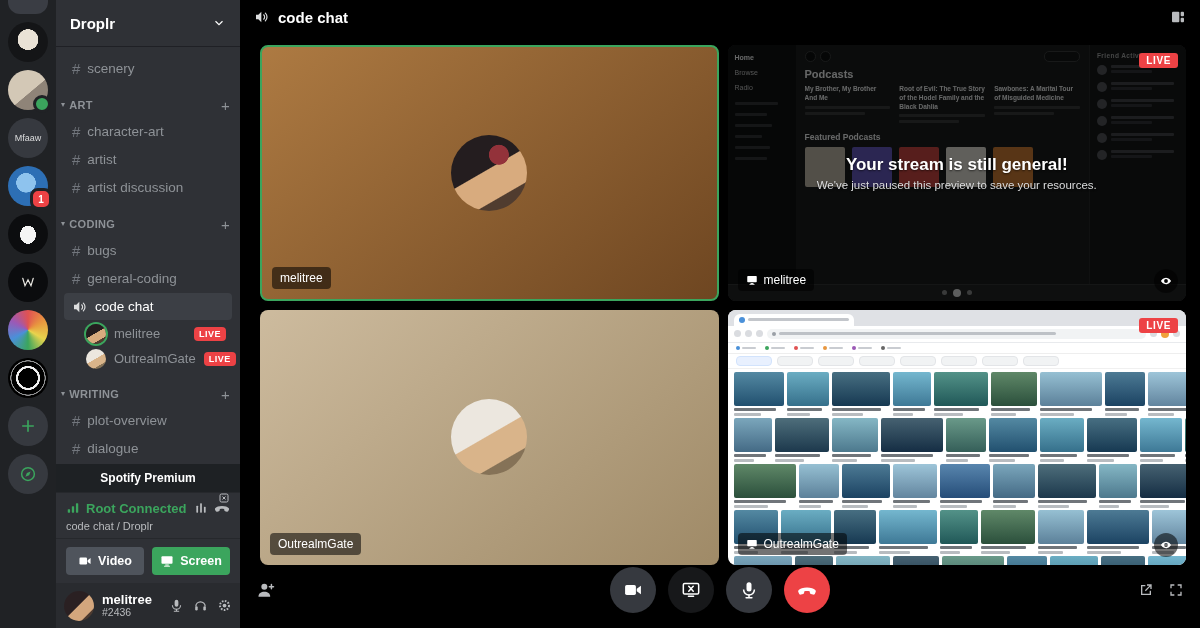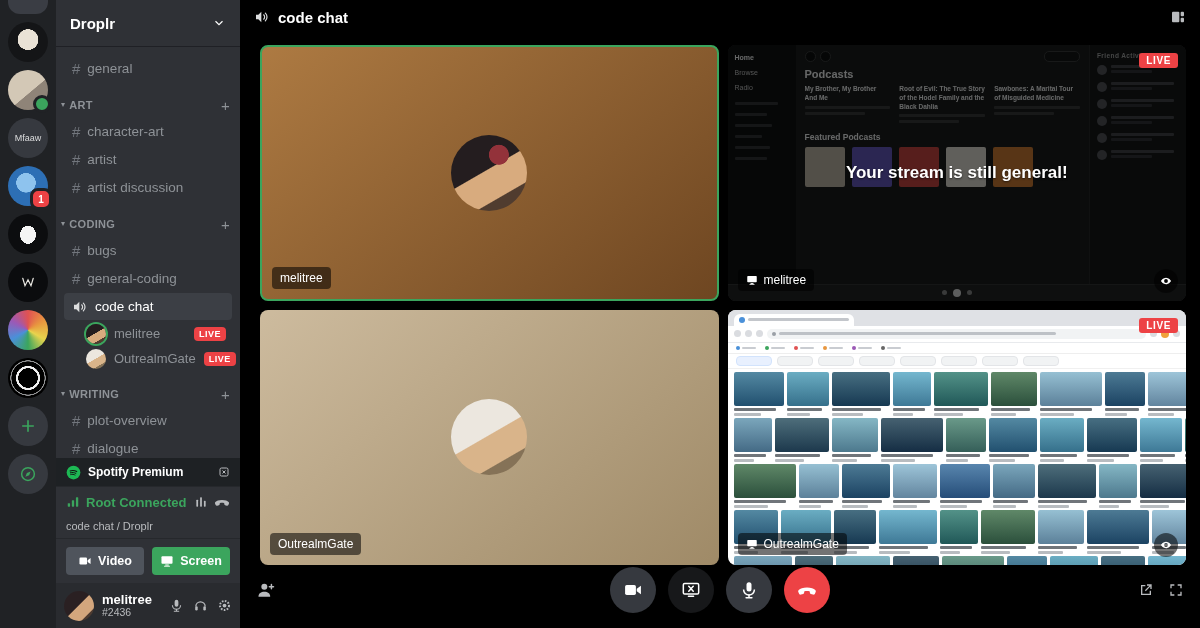--- a/index.html
+++ b/index.html
@@ -35,27 +35,27 @@
   .chan .hash{color:#72767d;font-size:15px;font-weight:400;line-height:1;}
   .chan.active{background:#3c3f45;color:#fff;}
   .chan.active .spk{color:#dcddde;}
   .voice-user{height:25px;margin:0 8px 0 26px;padding:0 6px 0 4px;border-radius:4px;display:flex;align-items:center;gap:8px;color:#8e9297;font-size:13px;cursor:pointer;}
   .mini-av{width:20px;height:20px;border-radius:50%;flex-shrink:0;}
   .mini-av.mel{background:linear-gradient(150deg,#241d1f 0 46%,#d8ab7e 47% 75%,#503c2f 76%);}
   .mini-av.speaking{box-shadow:0 0 0 2px #3ba55d;}
   .mini-av.out{background:linear-gradient(150deg,#ece7df 0 48%,#d9b48a 49% 76%,#857257 77%);}
   .live-pill{margin-left:auto;background:#ed4245;color:#fff;font-size:9px;font-weight:800;letter-spacing:.5px;padding:2px 5px;border-radius:4px;}
   .bottom-stack{flex-shrink:0;}
-  .spotify-bar{height:28px;background:#1e2124;border-bottom:1px solid #26282c;display:flex;align-items:center;gap:7px;padding:0 10px;color:#fff;font-size:12px;font-weight:700;}
+  .spotify-bar{height:28px;background:#1e2124;border-bottom:1px solid #26282c;display:flex;align-items:center;gap:7px;padding:0 10px;color:#fff;font-size:12px;font-weight:700;flex-direction:column;}
   .sp-dismiss{margin-left:auto;color:#b9bbbe;cursor:pointer;}
   .voice-panel{padding:7px 10px 6px;border-bottom:1px solid #26282c;}
   .vp-row1{display:flex;align-items:center;gap:6px;}
   .vp-status{color:#3ba55d;font-size:13px;font-weight:600;flex:1;}
   .vp-ic{color:#b9bbbe;cursor:pointer;}
-  .vp-row2{color:#b9bbbe;font-size:11px;margin-top:10px;}
+  .vp-row2{color:#b9bbbe;font-size:11px;margin-top:4px;}
   .share-buttons{display:flex;gap:8px;padding:8px 10px;}
   .btn{flex:1;height:28px;border-radius:4px;border:none;display:flex;align-items:center;justify-content:center;gap:6px;color:#fff;font-size:12.5px;font-weight:600;cursor:pointer;font-family:inherit;}
   .btn.video{background:#4f545c;}
   .btn.screen{background:#3ba55d;}
   .user-panel{height:45px;background:#292b2f;display:flex;align-items:center;gap:8px;padding:0 8px;}
   .up-av{width:30px;height:30px;border-radius:50%;background:linear-gradient(135deg,#2a2022 0 48%,#d3a67d 49% 78%,#4c3a30 79%);flex-shrink:0;cursor:pointer;}
   .up-name{font-size:13px;font-weight:700;color:#fff;line-height:1.1;}
   .up-disc{font-size:10.5px;color:#b9bbbe;line-height:1.1;}
   .up-icons{margin-left:auto;display:flex;gap:9px;color:#b9bbbe;}
   .up-icons > *{cursor:pointer;}
@@ -201,21 +201,21 @@
     <header class="server-header">
       <span>Droplr</span>
       <svg class="ic14" viewBox="0 0 24 24" fill="none" stroke="currentColor" stroke-width="2">
           <path d="m6 9 6 6 6-6"></path>
         </svg>
     </header>
 
     <div class="channels">
       <div class="chan">
         <span class="hash">#</span>
-        <span>general</span>
+        <span>scenery</span>
       </div>
 
       <div class="cat">
         <span class="caret">▾</span>
         <span>ART</span>
         <span class="plus">+</span>
       </div>
       <div class="chan">
         <span class="hash">#</span>
         <span>character-art</span>
@@ -480,20 +480,21 @@
             </div>
           </div>
           <div class="sp-player">
             <span class="sp-pdot"></span>
             <span class="sp-pdot big"></span>
             <span class="sp-pdot"></span>
           </div>
         </div>
         <div class="tile-overlay">
           <div class="overlay-title">Your stream is still general!</div>
+          <div class="overlay-sub">We've just paused this preview to save your resources.</div>
         </div>
         <span class="live-badge">LIVE</span>
         <span class="tile-label">
           <svg class="ic12" viewBox="0 0 24 24" fill="currentColor">
               <rect x="2.5" y="4" width="19" height="12.5" rx="1.5"></rect>
               <rect x="9" y="18" width="6" height="1.8"></rect>
               <rect x="7" y="20.2" width="10" height="1.5"></rect>
             </svg>
           <span>melitree</span>
         </span>

